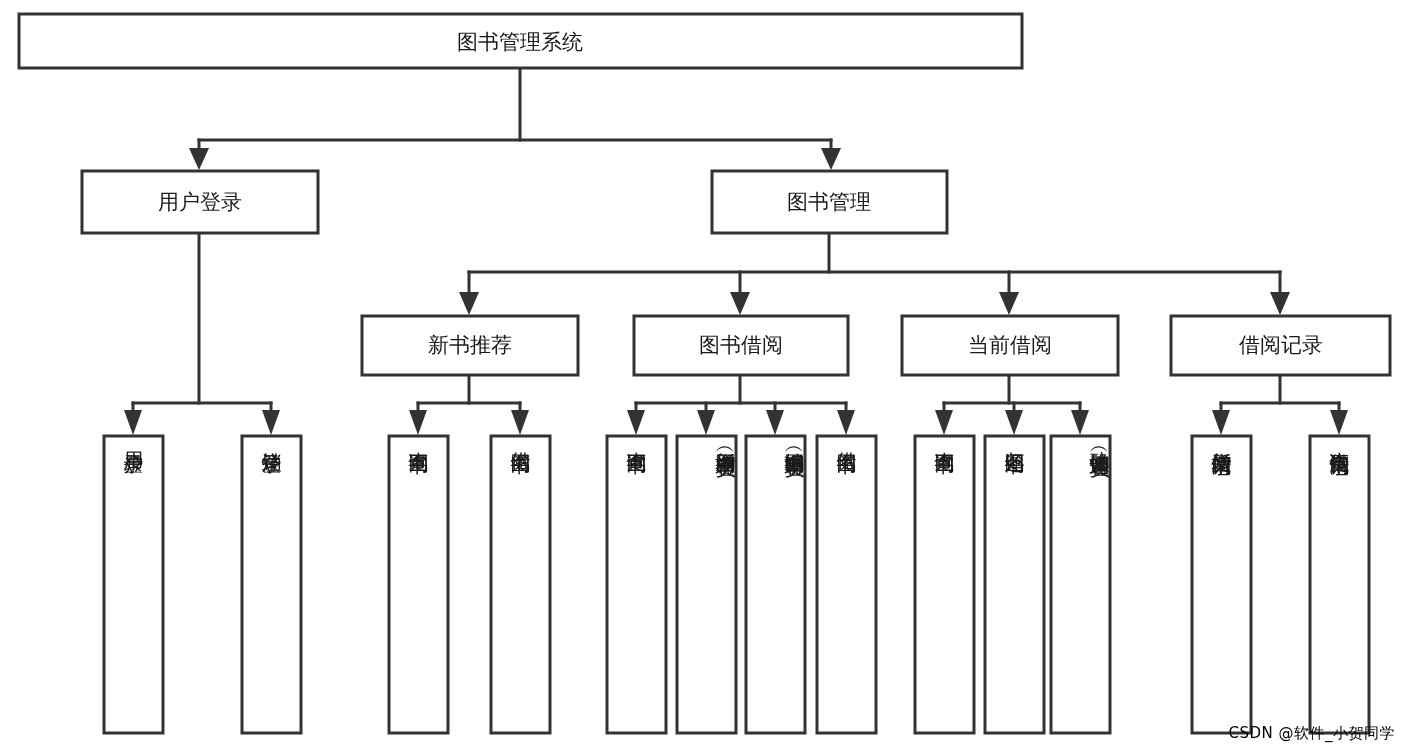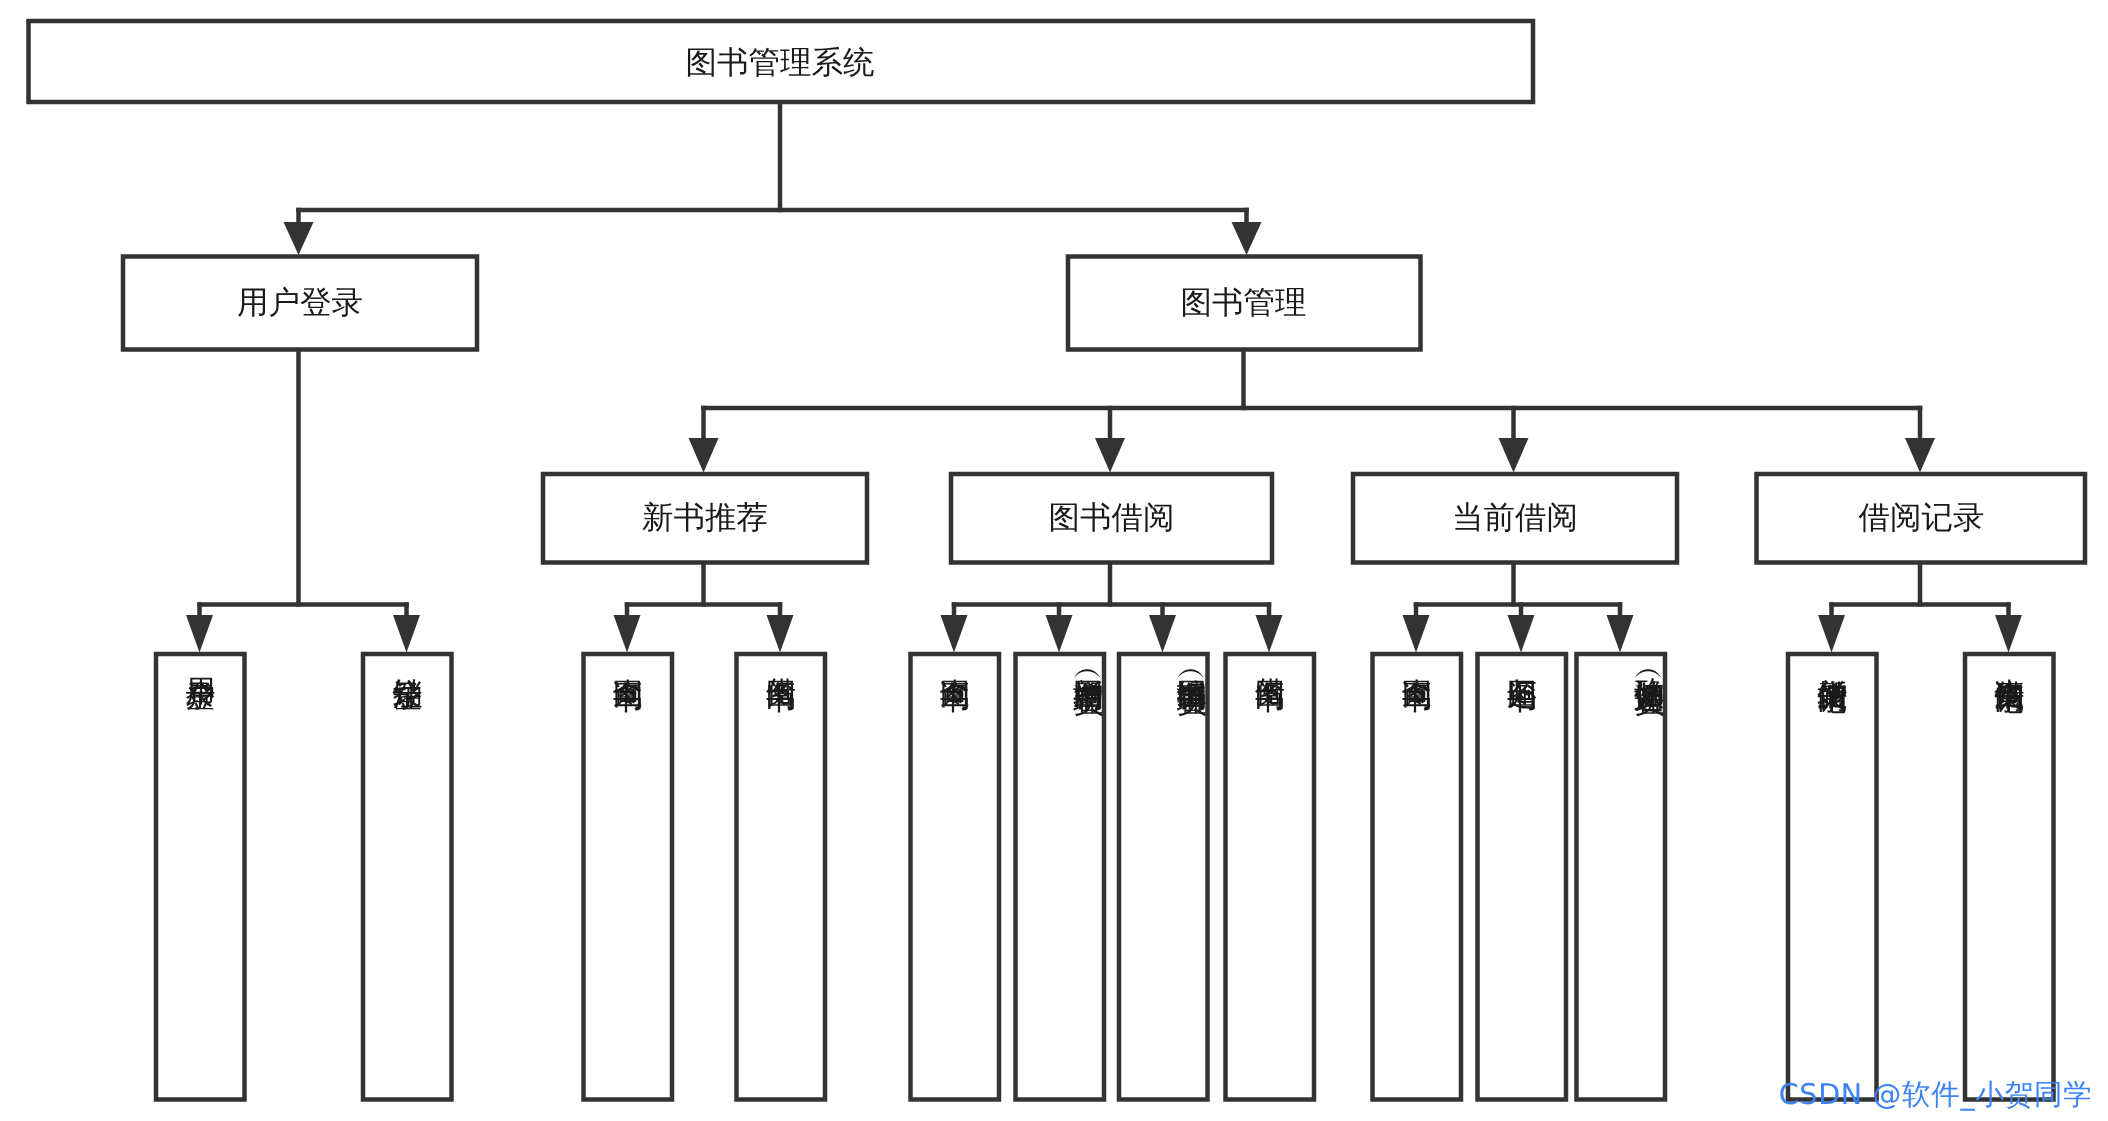--- a/index.html
+++ b/index.html
@@ -67,22 +67,22 @@
     pointer-events: none;
   }
   .vlabel-inner {
     display: block;
   }
   .watermark {
     position: absolute;
     right: 10px;
     bottom: 4px;
     font-family: "DejaVu Sans", "Liberation Sans", sans-serif;
-    font-size: 19px;
-    color: #3b82f6;
+    font-size: 15px;
+    color: #000000;
     letter-spacing: 0.5px;
     white-space: nowrap;
   }
 </style>
 </head>
 <body>
 
 <div id="diagram-root">
 
   <svg class="diagram" viewBox="0 0 1405 747" xmlns="http://www.w3.org/2000/svg">

